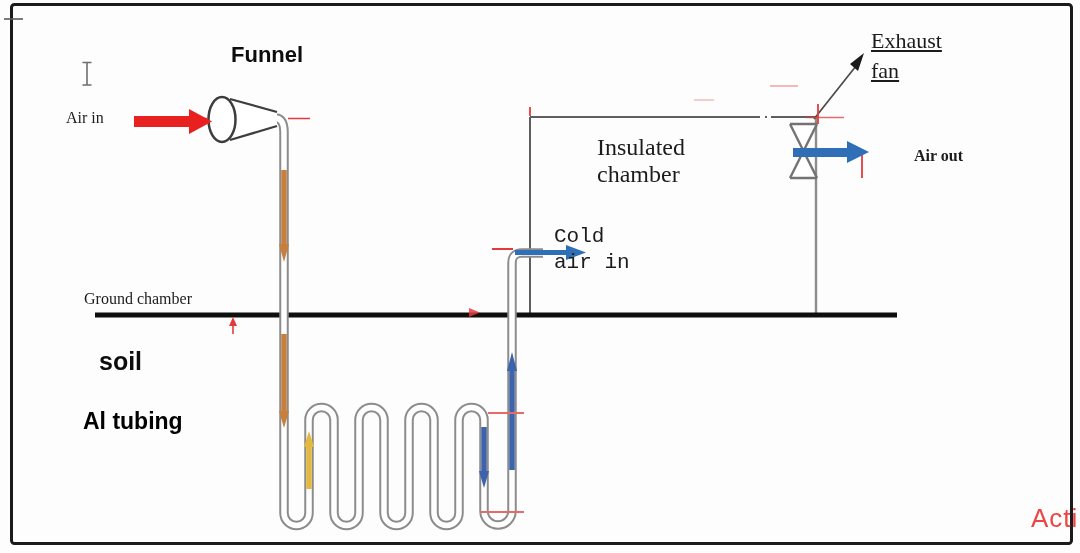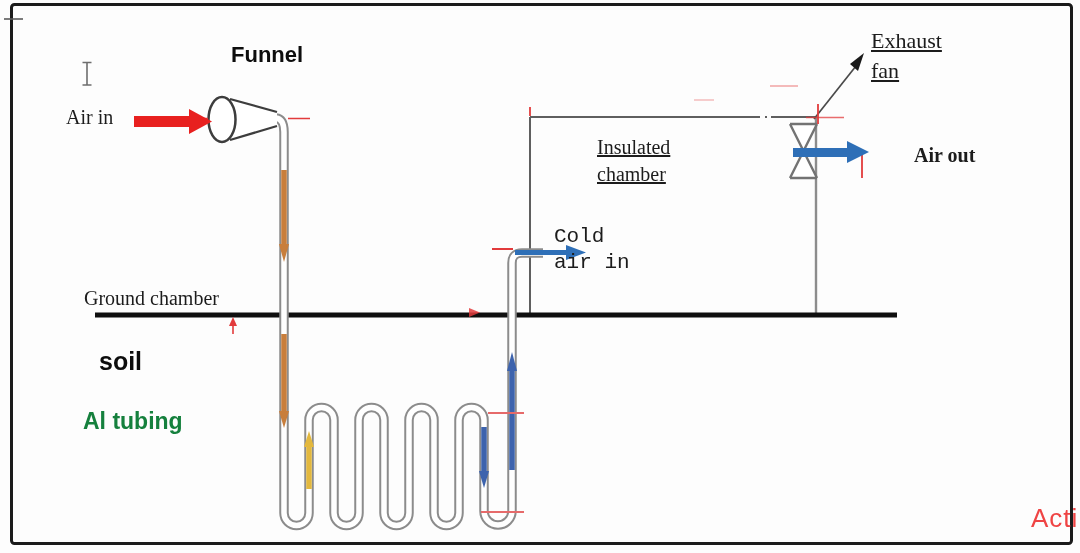--- a/index.html
+++ b/index.html
@@ -1,31 +1,31 @@
 <!DOCTYPE html>
 <html><head>
 <meta charset="utf-8">
 <style>
   html,body{margin:0;padding:0;background:#ffffff;}
   #stage{
     position:relative;width:1080px;height:553px;background:#fdfdfd;
     font-family:"Liberation Serif", serif;overflow:hidden;
   }
   .lbl{position:absolute;color:#1c1c1c;white-space:pre-line;}
-  .serif{font-family:"Liberation Serif", serif;font-size:20px;line-height:27px;}
+  .serif{font-family:"Liberation Serif", serif;font-size:16px;line-height:27px;}
   .bold-sans{font-family:"Liberation Sans", sans-serif;font-weight:bold;}
   #funnel-label{left:231px;top:42px;font-size:22px;color:#0d0d0d;}
   #air-in-label{left:66px;top:104px;}
   #exhaust-fan-label{left:871px;top:26px;width:100px;font-size:22px;line-height:30px;text-decoration:underline;}
-  #insulated-chamber-label{left:597px;top:134px;width:114px;font-size:20px;text-decoration:underline;}
+  #insulated-chamber-label{left:597px;top:134px;width:114px;font-size:24px;}
   #air-out-label{left:914px;top:142px;font-weight:bold;}
   #cold-air-in-label{left:554px;top:224px;width:98px;font-size:21px;line-height:26px;font-family:Liberation Mono, monospace;}
   #ground-surface-label{left:84px;top:285px;}
   #soil-label{left:99px;top:347px;font-size:25px;color:#0d0d0d;}
-  #al-tubing-label{left:83px;top:408px;font-size:23px;color:#15803d;}
+  #al-tubing-label{left:83px;top:408px;font-size:23px;color:#000000;}
   #watermark{left:1031px;top:503px;font-family:"Liberation Sans",sans-serif;
     font-size:26px;color:#ef4444;letter-spacing:1px;}
   svg{position:absolute;left:0;top:0;}
 </style>
 </head>
 <body>
 
 <div id="stage">
 
   <svg width="1080" height="553" viewBox="0 0 1080 553">

